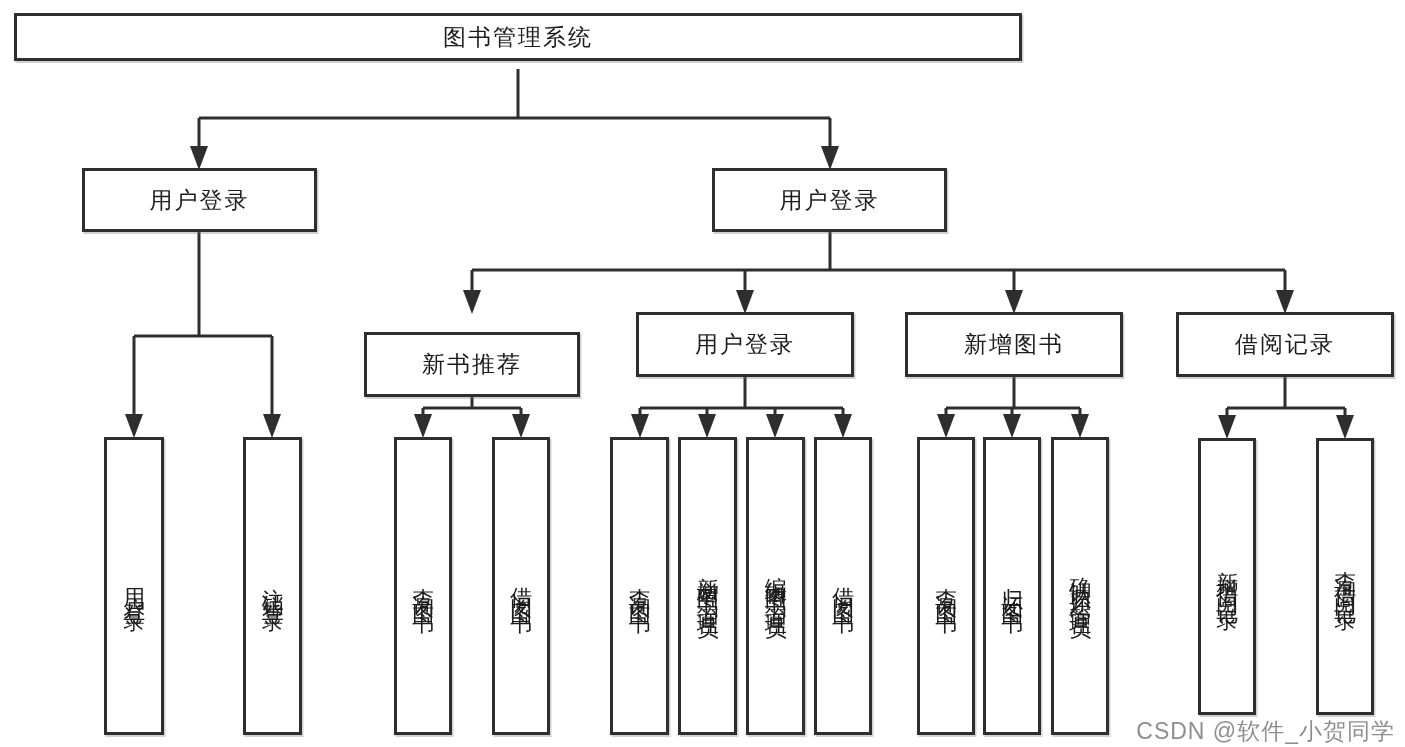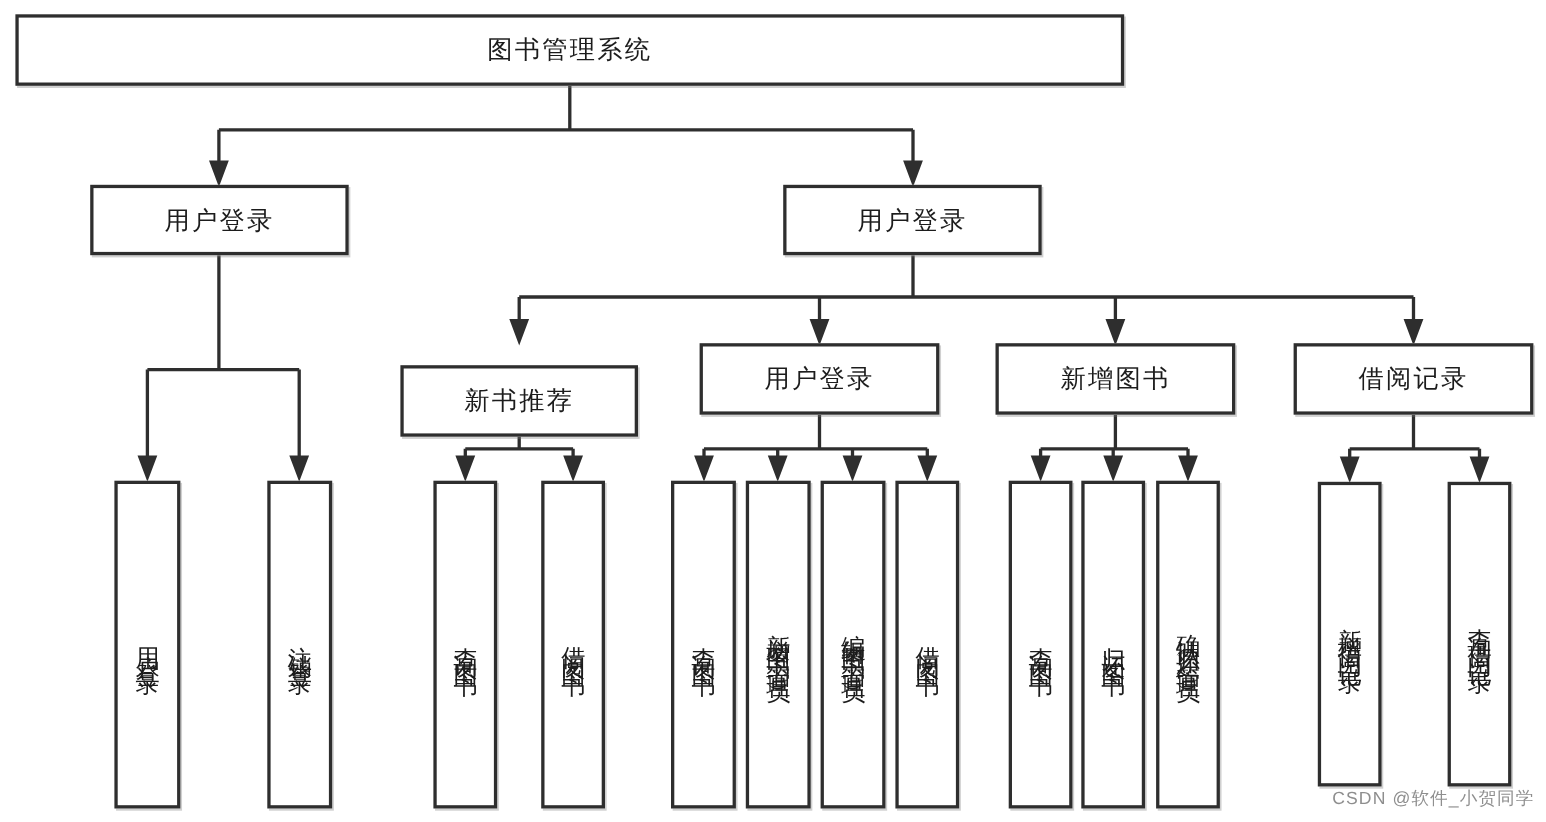--- a/index.html
+++ b/index.html
@@ -44,21 +44,21 @@
     font-size: 22px;
     letter-spacing: 8px;
     line-height: 1.2;
     color: #1c1c1c;
     white-space: nowrap;
   }
   #watermark {
     position: absolute;
     right: 10px;
     top: 716px;
-    font-size: 16px;
+    font-size: 23px;
     color: rgba(130,130,130,0.9);
     letter-spacing: 1px;
     z-index: 2;
     white-space: nowrap;
   }
 </style>
 </head>
 <body>
 
 <div id="stage">
@@ -91,21 +91,21 @@
       <path d="M414 414 L432 414 L423 438 Z M512 414 L530 414 L521 438 Z"></path>
 
       <path d="M631 414 L649 414 L640 438 Z M698 414 L716 414 L707 438 Z M766 414 L784 414 L775 438 Z M834 414 L852 414 L843 438 Z"></path>
 
       <path d="M937 414 L955 414 L946 438 Z M1003 414 L1021 414 L1012 438 Z M1071 414 L1089 414 L1080 438 Z"></path>
 
       <path d="M1218 415 L1236 415 L1227 439 Z M1336 415 L1354 415 L1345 439 Z"></path>
     </g>
   </svg>
 
-  <div class="box" style="left:14px; top:13px; width:1008px; height:65px;">
+  <div class="box" style="left:14px; top:13px; width:1008px; height:48px;">
     <span class="h-label">图书管理系统</span>
   </div>
 
   <div class="box" style="left:82px; top:168px; width:235px; height:64px;">
     <span class="h-label">用户登录</span>
   </div>
   <div class="box" style="left:712px; top:168px; width:235px; height:64px;">
     <span class="h-label">用户登录</span>
   </div>
 

